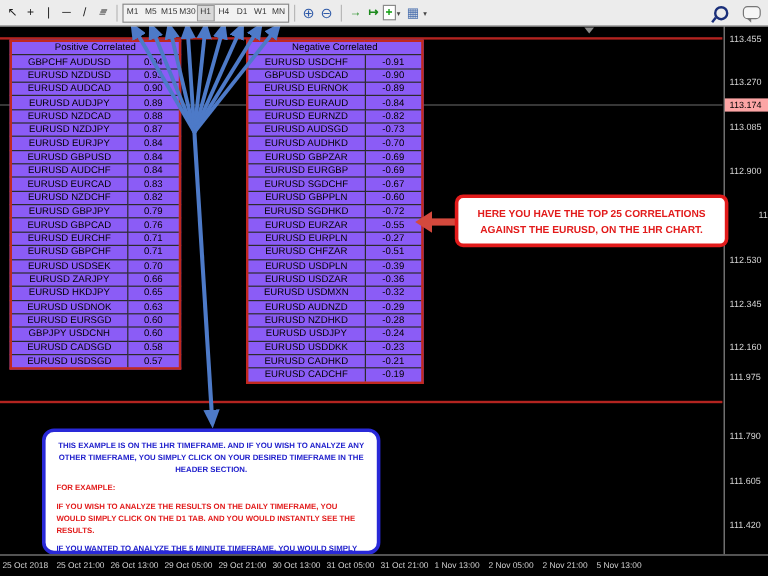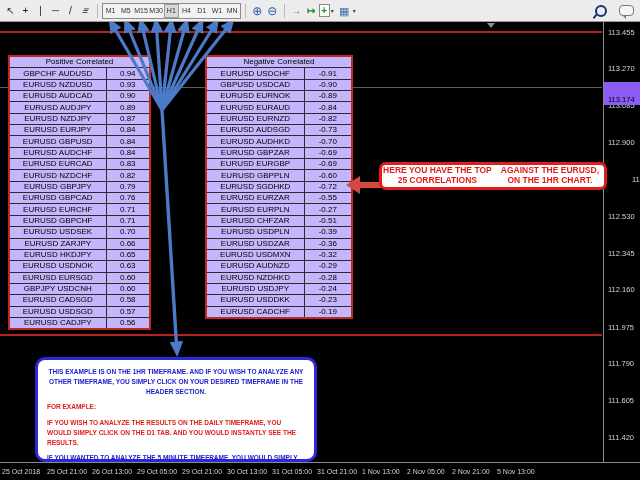--- a/index.html
+++ b/index.html
@@ -30,56 +30,56 @@
   .bubble::after{content:'';position:absolute;left:2px;bottom:-4px;border-left:4px solid transparent;
             border-top:4px solid #777;}
 
   
   .hline-red{position:absolute;left:0;width:602px;height:2px;background:#b32420;z-index:3;}
   .price-line{position:absolute;left:0;top:87px;width:602px;height:1px;background:#5c5c5c;z-index:2;}
   .scroll-marker{position:absolute;left:487px;top:23px;width:0;height:0;border-left:4px solid transparent;
             border-right:4px solid transparent;border-top:5px solid #8d8d8d;z-index:3;}
 
   
-  .corr-table{position:absolute;border-collapse:collapse;background:#c4b5fd;z-index:4;
-              font-size:8px;color:#000;table-layout:fixed;border:2px solid #c1281f;margin-top:22px;}
+  .corr-table{position:absolute;border-collapse:collapse;background:#8b5cf6;z-index:4;
+              font-size:8px;color:#000;table-layout:fixed;border:2px solid #c1281f;}
   #pos-table{left:8px;top:33px;width:141px;}
   #neg-table{left:205px;top:33px;width:146px;}
   .corr-table th,.corr-table td{border:1px solid #2b2b2b;height:10.35px;padding:0;
               text-align:center;font-weight:normal;line-height:1;overflow:hidden;white-space:nowrap;}
   .corr-table th{font-size:8px;}
 
   
   #fan-svg{position:absolute;left:0;top:0;width:640px;height:480px;z-index:6;pointer-events:none;}
 
   
-  .red-note{position:absolute;left:379px;top:162px;width:228px;height:28px;background:#fff;
-            border:3px solid #e21b1b;border-radius:7px;z-index:9;display:flex;flex-direction:row;
+  .red-note{position:absolute;left:379px;top:162px;width:228px;height:44px;background:#fff;
+            border:3px solid #e21b1b;border-radius:7px;z-index:9;display:flex;flex-direction:column;
             justify-content:center;gap:3px;box-sizing:border-box;}
   .red-note div{color:#e21b1b;font-weight:bold;font-size:8.5px;text-align:center;letter-spacing:0;}
   .red-arrow{position:absolute;left:346px;top:176px;z-index:9;width:36px;height:18px;}
   .red-arrow .head{position:absolute;left:0;top:0;width:0;height:0;border-top:9px solid transparent;
             border-bottom:9px solid transparent;border-right:14px solid #d4493d;}
   .red-arrow .shaft{position:absolute;left:13px;top:6px;width:22px;height:6px;background:#d4493d;}
 
   
   .blue-note{position:absolute;left:35px;top:357px;width:282px;height:105px;background:#fff;
              border:3px solid #2929d8;border-radius:10px;z-index:7;box-sizing:border-box;
              padding:7px 9px 4px 9px;}
   .bn-para{font-weight:bold;font-size:6.5px;line-height:1.5;margin:0 0 6px 0;}
   .bn-para.blue{color:#2020cc;}
   .bn-para.red{color:#e21b1b;}
   .bn-para.center{text-align:center;}
 
   
   .price-axis{position:absolute;top:22px;right:0;width:37px;height:440px;border-left:1px solid #8a8a8a;
               background:#000;z-index:8;box-sizing:border-box;}
   .price-label{position:absolute;left:4px;font-size:7.5px;color:#d4d4d4;}
-  .price-current{position:absolute;left:0;top:60px;width:100%;background:#8b5cf6;color:#000;
-              font-size:7.5px;padding:13px 0 1px 4px;box-sizing:border-box;z-index:2;}
+  .price-current{position:absolute;left:0;top:60px;width:100%;background:#fca5a5;color:#000;
+              font-size:7.5px;padding:1px 0 1px 4px;box-sizing:border-box;z-index:2;}
   .time-axis{position:absolute;left:0;bottom:0;width:100%;height:18px;background:#000;
               border-top:1px solid #8a8a8a;z-index:8;box-sizing:border-box;}
   .time-label{position:absolute;top:5px;font-size:7px;color:#d4d4d4;white-space:nowrap;}
 </style>
 </head>
 <body>
 
 <div id="app">
 
   <div class="toolbar">
@@ -147,20 +147,24 @@
         </tr>
         <tr>
           <td>EURUSD AUDCAD</td>
           <td>0.90</td>
         </tr>
         <tr>
           <td>EURUSD AUDJPY</td>
           <td>0.89</td>
         </tr>
         <tr>
+          <td>EURUSD NZDCAD</td>
+          <td>0.88</td>
+        </tr>
+        <tr>
           <td>EURUSD NZDJPY</td>
           <td>0.87</td>
         </tr>
         <tr>
           <td>EURUSD EURJPY</td>
           <td>0.84</td>
         </tr>
         <tr>
           <td>EURUSD GBPUSD</td>
           <td>0.84</td>
@@ -217,24 +221,20 @@
           <td>GBPJPY USDCNH</td>
           <td>0.60</td>
         </tr>
         <tr>
           <td>EURUSD CADSGD</td>
           <td>0.58</td>
         </tr>
         <tr>
           <td>EURUSD USDSGD</td>
           <td>0.57</td>
-        </tr>
-        <tr>
-          <td>EURUSD CADJPY</td>
-          <td>0.56</td>
         </tr>
       </tbody>
   </table>
   <table class="corr-table" id="neg-table">
     <colgroup>
         <col style="width:98px">
         <col style="width:48px">
       </colgroup>
     <thead>
         <tr>
@@ -272,20 +272,24 @@
         </tr>
         <tr>
           <td>EURUSD GBPZAR</td>
           <td>-0.69</td>
         </tr>
         <tr>
           <td>EURUSD EURGBP</td>
           <td>-0.69</td>
         </tr>
         <tr>
+          <td>EURUSD SGDCHF</td>
+          <td>-0.67</td>
+        </tr>
+        <tr>
           <td>EURUSD GBPPLN</td>
           <td>-0.60</td>
         </tr>
         <tr>
           <td>EURUSD SGDHKD</td>
           <td>-0.72</td>
         </tr>
         <tr>
           <td>EURUSD EURZAR</td>
           <td>-0.55</td>
@@ -318,20 +322,24 @@
           <td>EURUSD NZDHKD</td>
           <td>-0.28</td>
         </tr>
         <tr>
           <td>EURUSD USDJPY</td>
           <td>-0.24</td>
         </tr>
         <tr>
           <td>EURUSD USDDKK</td>
           <td>-0.23</td>
+        </tr>
+        <tr>
+          <td>EURUSD CADHKD</td>
+          <td>-0.21</td>
         </tr>
         <tr>
           <td>EURUSD CADCHF</td>
           <td>-0.19</td>
         </tr>
       </tbody>
   </table>
 
   <svg id="fan-svg">
     <defs>
@@ -370,21 +378,21 @@
   <div class="price-axis" id="price-axis">
     <div class="price-current">113.174</div>
   <div class="price-label" style="top: 5.5px;">113.455</div>
       <div class="price-label" style="top: 42.35px;">113.270</div>
       <div class="price-label" style="top: 79.2px;">113.085</div>
       <div class="price-label" style="top: 116.05px;">112.900</div>
       <div class="price-label" style="top: 152.9px; margin-left: 24px;">112.715</div>
       <div class="price-label" style="top: 189.75px;">112.530</div>
       <div class="price-label" style="top: 226.6px;">112.345</div>
       <div class="price-label" style="top: 263.45px;">112.160</div>
-      <div class="price-label" style="top: 301px;">111.975</div>
+      <div class="price-label" style="top: 288px;">111.975</div>
       <div class="price-label" style="top: 337.15px;">111.790</div>
       <div class="price-label" style="top: 374px;">111.605</div>
       <div class="price-label" style="top: 410.85px;">111.420</div>
     </div>
   <div class="time-axis" id="time-axis">
       <div class="time-label" style="left: 2px;">25 Oct 2018</div>
       <div class="time-label" style="left: 47px;">25 Oct 21:00</div>
       <div class="time-label" style="left: 92px;">26 Oct 13:00</div>
       <div class="time-label" style="left: 137px;">29 Oct 05:00</div>
       <div class="time-label" style="left: 182px;">29 Oct 21:00</div>

